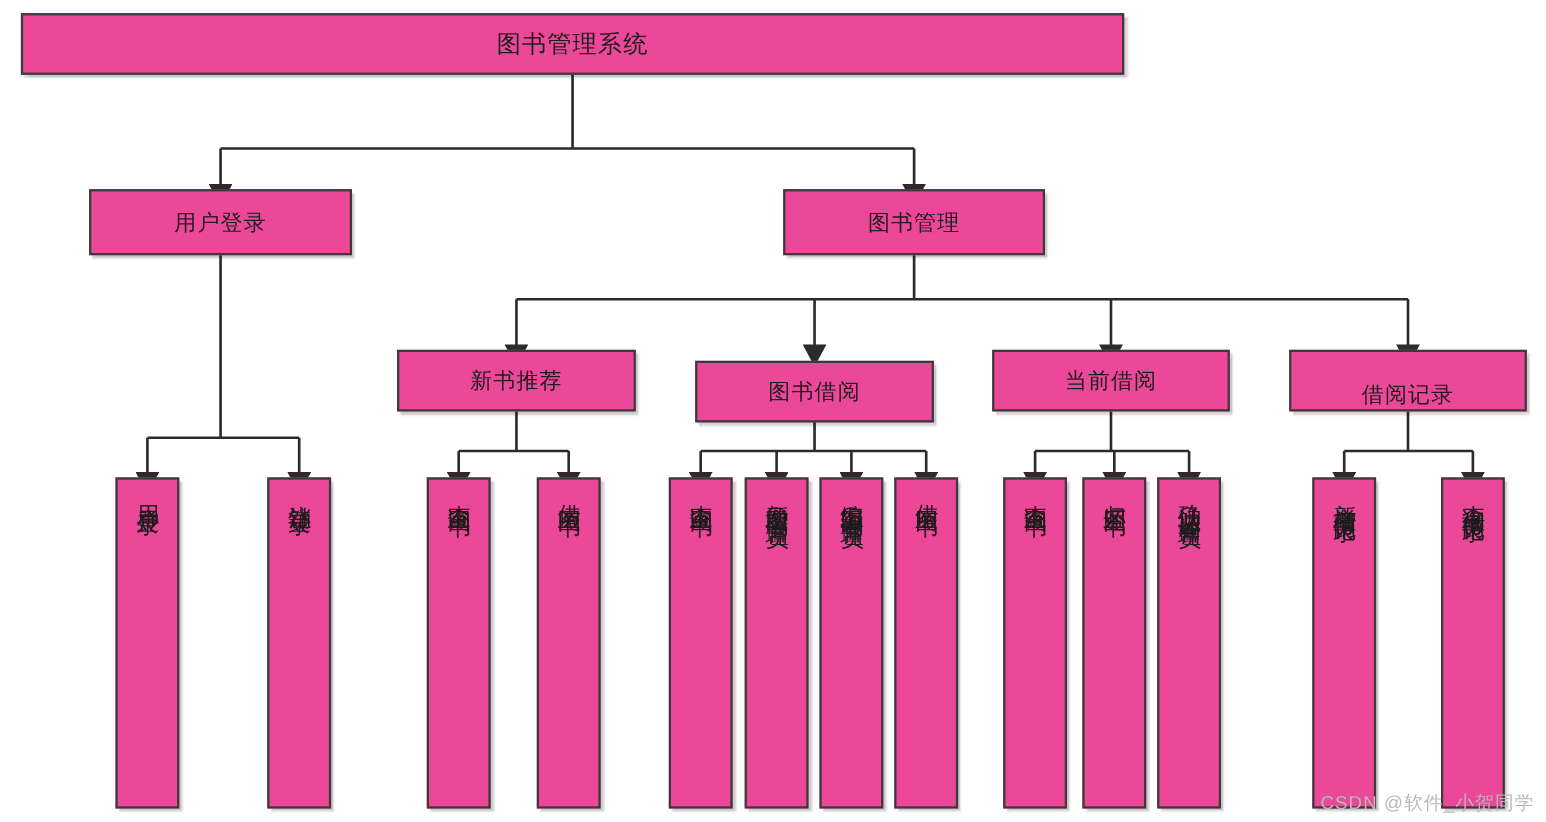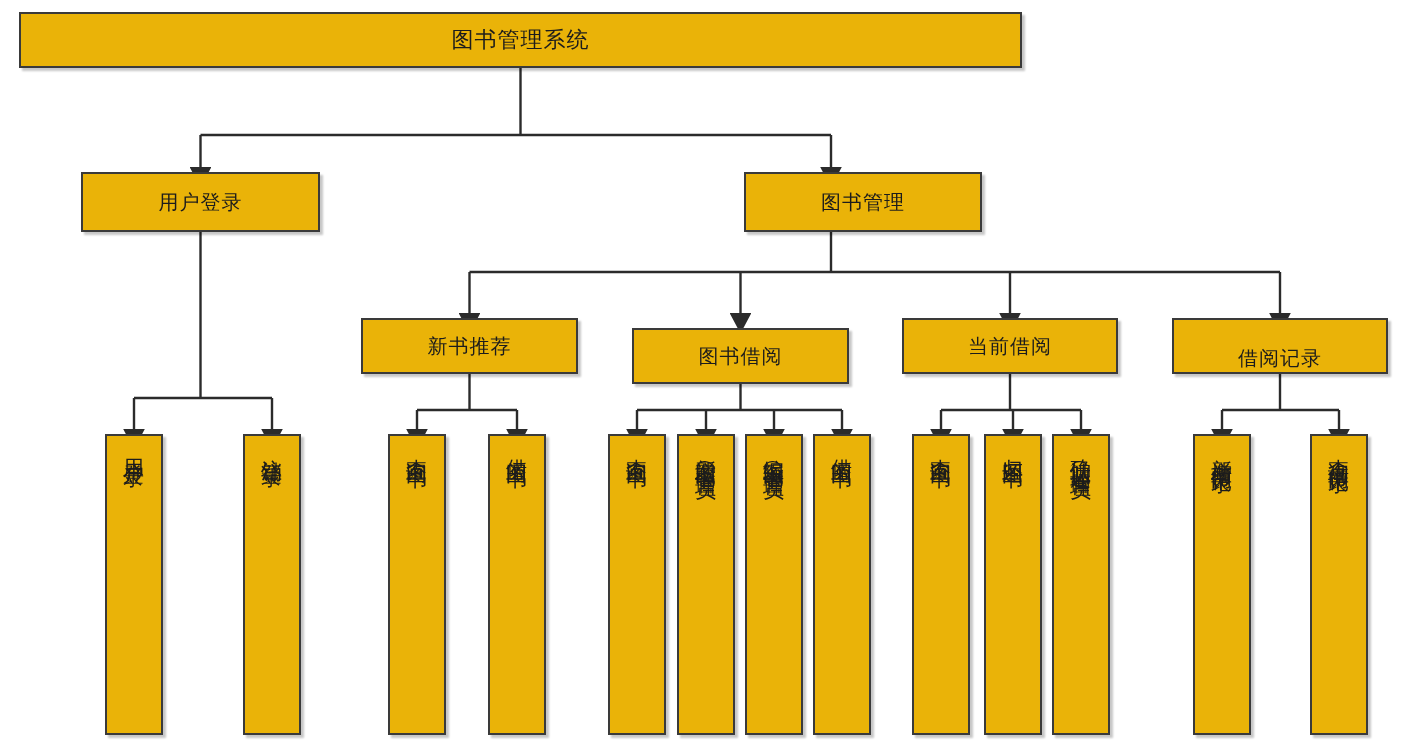--- a/index.html
+++ b/index.html
@@ -21,21 +21,21 @@
     position: absolute;
     left: 0;
     top: 0;
     width: 1405px;
     height: 747px;
     pointer-events: none;
   }
   .node {
     position: absolute;
     box-sizing: border-box;
-    background: #eab308;
+    background: #ec4899;
     border: 2px solid #3a3a3a;
     box-shadow: 3px 3px 2px rgba(0,0,0,0.22);
     display: flex;
     align-items: center;
     justify-content: center;
     color: #1c1c1c;
     z-index: 2;
   }
   .node.root {
     font-size: 22px;
@@ -123,21 +123,21 @@
       </g>
   </svg>
 
   <div id="nodes-layer">
       <div class="node root" style="left: 19px; top: 12px; width: 1003px; height: 56px;">
         <span class="hlabel">图书管理系统</span>
       </div>
       <div class="node level1" style="left: 81px; top: 172px; width: 239px; height: 60px;">
         <span class="hlabel">用户登录</span>
       </div>
-      <div class="node level1" style="left: 712px; top: 172px; width: 238px; height: 60px; margin-left: 32px;">
+      <div class="node level1" style="left: 712px; top: 172px; width: 238px; height: 60px;">
         <span class="hlabel">图书管理</span>
       </div>
       <div class="node level2" style="left: 361px; top: 318px; width: 217px; height: 56px;">
         <span class="hlabel">新书推荐</span>
       </div>
       <div class="node level2" style="left: 632px; top: 328px; width: 217px; height: 56px;">
         <span class="hlabel">图书借阅</span>
       </div>
       <div class="node level2" style="left: 902px; top: 318px; width: 216px; height: 56px;">
         <span class="hlabel">当前借阅</span>
@@ -179,13 +179,14 @@
         <span class="vlabel">确认归还（管理员）</span>
       </div>
       <div class="node leaf" style="left: 1193px; top: 434px; width: 58px; height: 301px;">
         <span class="vlabel">新增借阅记录</span>
       </div>
       <div class="node leaf" style="left: 1310px; top: 434px; width: 58px; height: 301px;">
         <span class="vlabel">查询借阅记录</span>
       </div>
     </div>
 
+  <div id="watermark">CSDN @软件_小贺同学</div>
 </div>
 
 </body></html>

